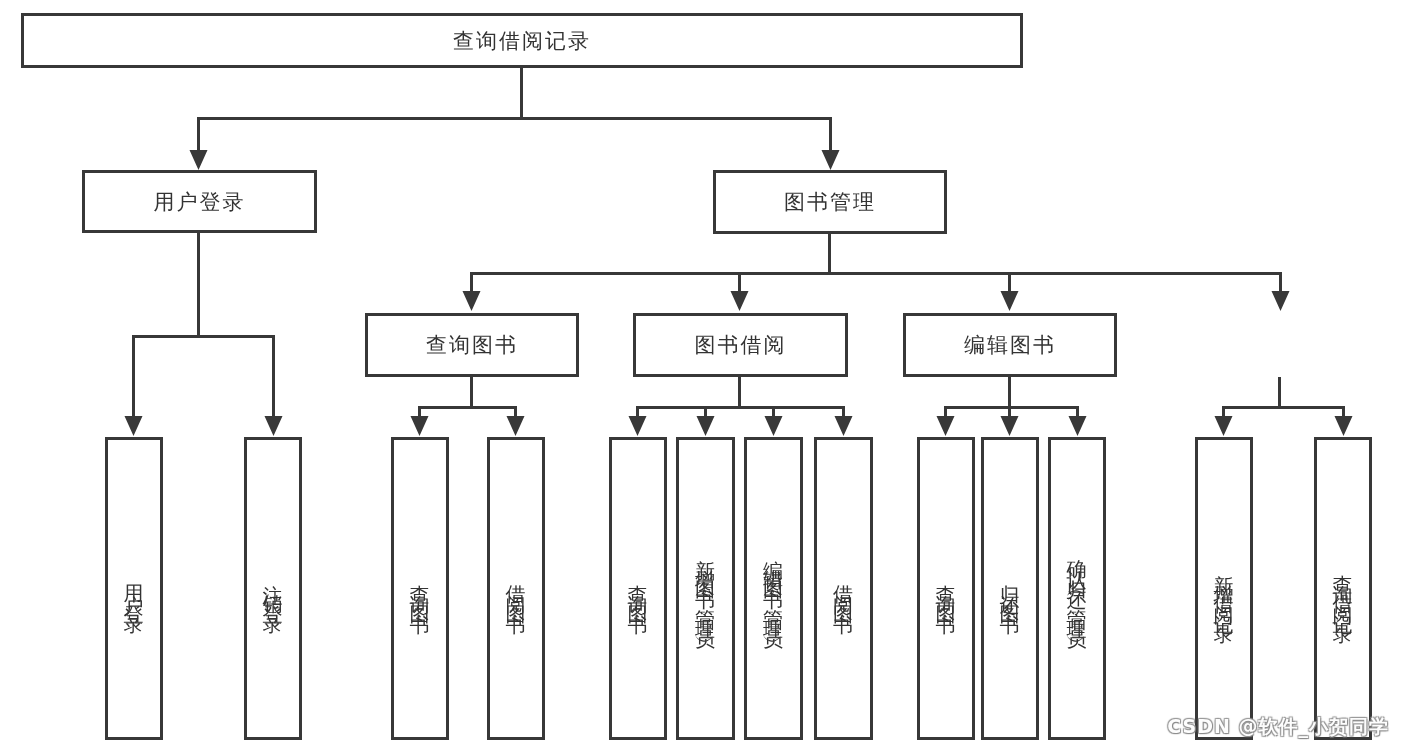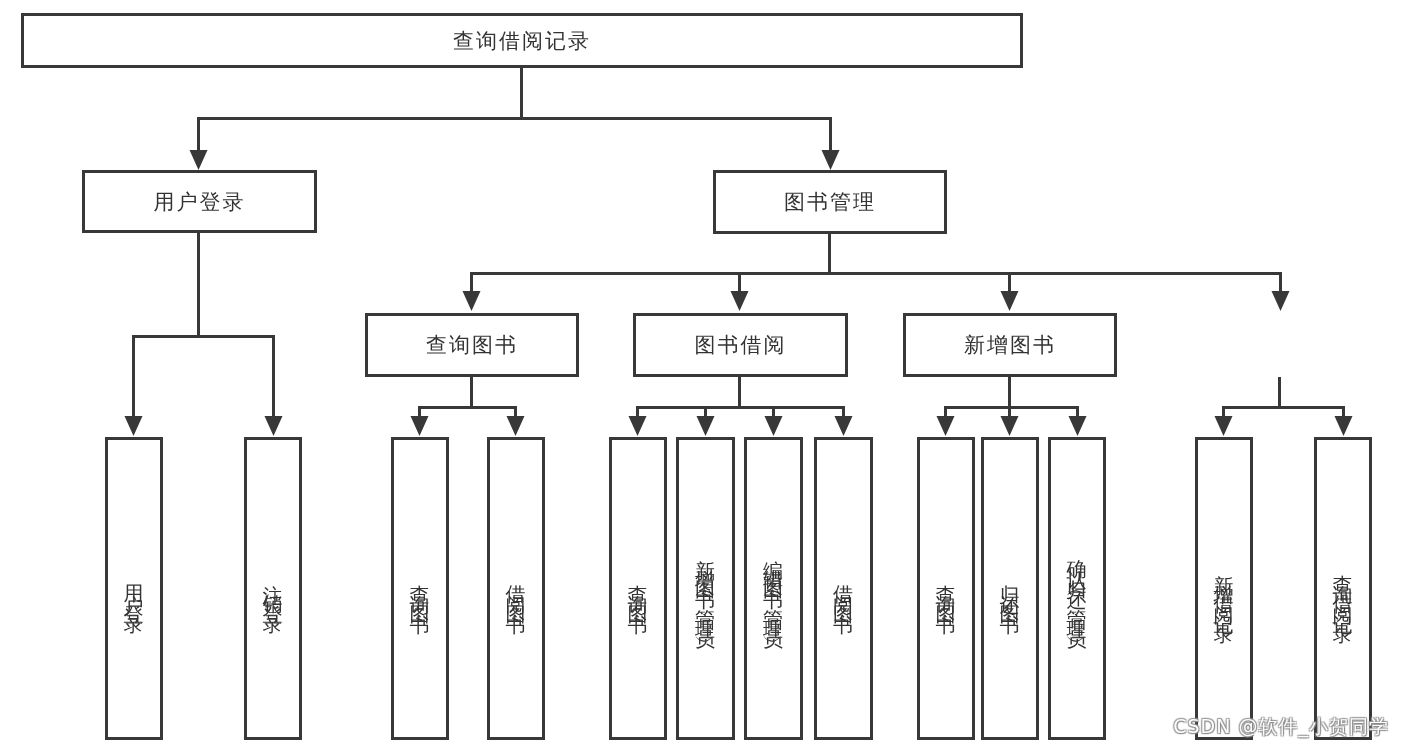--- a/index.html
+++ b/index.html
@@ -47,20 +47,21 @@
   }
   .watermark {
     position: absolute;
     right: 16px;
     bottom: 7px;
     font-size: 19px;
     letter-spacing: 1px;
     color: #fdfdfd;
     text-shadow: 1px 1px 1px #8a8a8a, -1px -1px 1px #9a9a9a, 1px -1px 1px #9a9a9a, -1px 1px 1px #9a9a9a;
     white-space: nowrap;
+    font-weight: bold;
   }
 </style>
 </head>
 <body>
 
 <div class="canvas">
 
   <svg class="connectors" width="1405" height="747" viewBox="0 0 1405 747">
 
     <path fill="none" stroke="#383838" stroke-width="3" d="
@@ -119,21 +120,21 @@
     <span class="hlabel">图书管理</span>
   </div>
 
   <div class="box" style="left:365px; top:313px; width:214px; height:64px">
     <span class="hlabel">查询图书</span>
   </div>
   <div class="box" style="left:633px; top:313px; width:215px; height:64px">
     <span class="hlabel">图书借阅</span>
   </div>
   <div class="box" style="left:903px; top:313px; width:214px; height:64px">
-    <span class="hlabel">新增图书</span>
+    <span class="hlabel">编辑图书</span>
   </div>
 
   <div class="box" style="left:105px; top:437px; width:58px; height:303px">
     <span class="vlabel">用户登录</span>
   </div>
   <div class="box" style="left:244px; top:437px; width:58px; height:303px">
     <span class="vlabel">注销登录</span>
   </div>
 
   <div class="box" style="left:391px; top:437px; width:58px; height:303px">

